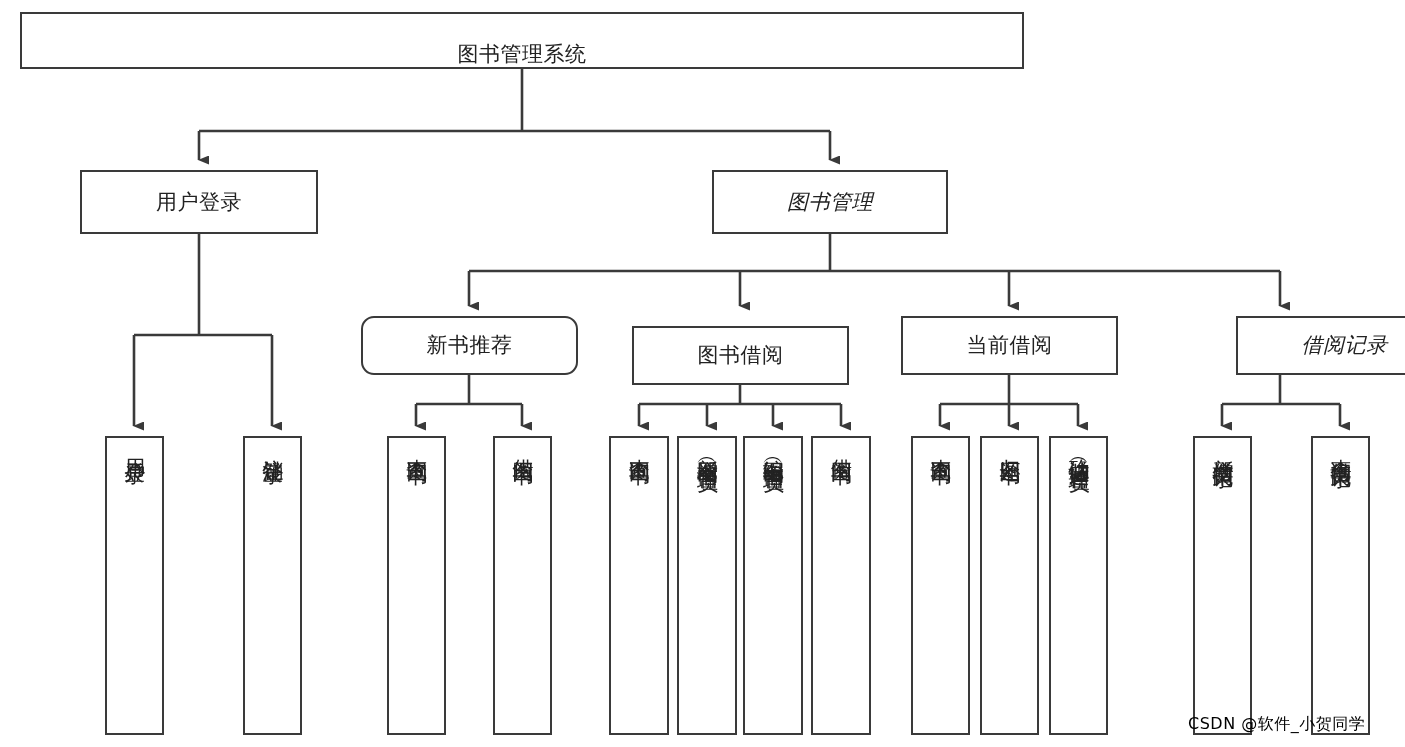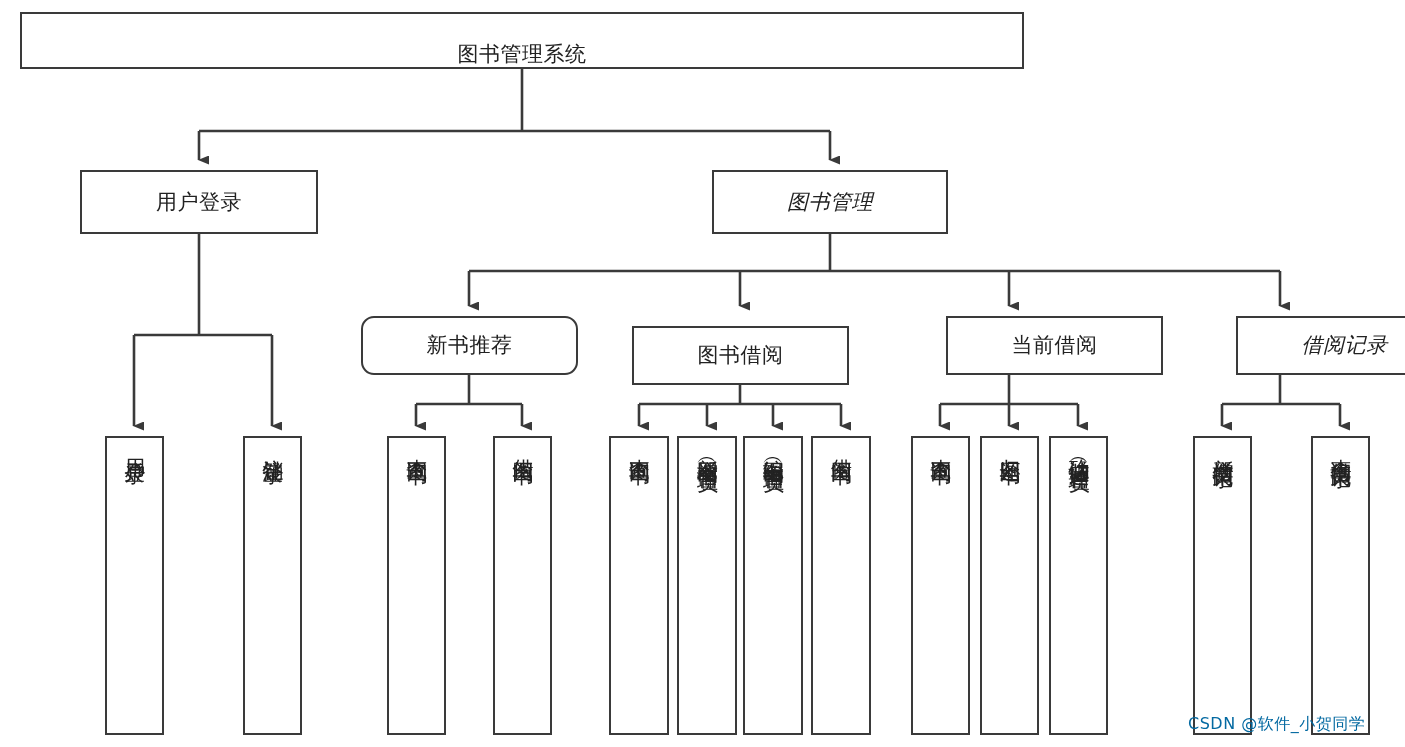--- a/index.html
+++ b/index.html
@@ -57,21 +57,21 @@
     text-orientation: upright;
     font-size: 21px;
     letter-spacing: 2px;
     line-height: 1.0;
   }
   .watermark {
     position: absolute;
     left: 1188px;
     top: 714px;
     font-size: 16px;
-    color: #0369a1;
+    color: #000000;
     white-space: nowrap;
     letter-spacing: 0.5px;
   }
 </style>
 </head>
 <body>
 
 <div id="diagram-root">
 
   <svg class="connectors" viewBox="0 0 1405 747">
@@ -134,21 +134,21 @@
   <div class="node horiz" style="left:712px; top:170px; width:236px; height:64px;font-style:italic;">
     <span class="label">图书管理</span>
   </div>
 
   <div class="node horiz" style="left:361px; top:316px; width:217px; height:59px;border-radius:13px;">
     <span class="label">新书推荐</span>
   </div>
   <div class="node horiz" style="left:632px; top:316px; width:217px; height:59px;margin-top:10px;">
     <span class="label">图书借阅</span>
   </div>
-  <div class="node horiz" style="left:901px; top:316px; width:217px; height:59px;margin-left:45px;">
+  <div class="node horiz" style="left:901px; top:316px; width:217px; height:59px;">
     <span class="label">当前借阅</span>
   </div>
   <div class="node horiz" style="left:1236px; top:316px; width:217px; height:59px;font-style:italic;">
     <span class="label">借阅记录</span>
   </div>
 
   <div class="node vert" style="left:105px; top:436px; width:59px; height:299px;">
     <span class="label">用户登录</span>
   </div>
   <div class="node vert" style="left:243px; top:436px; width:59px; height:299px;">

